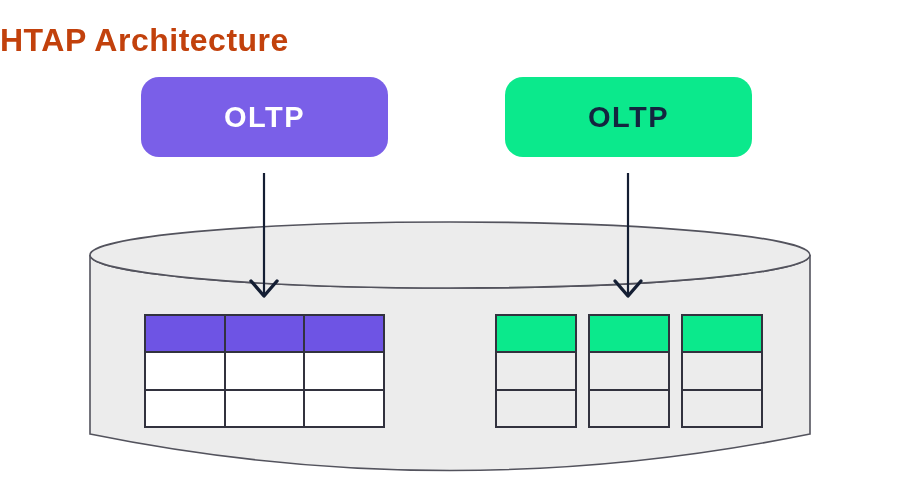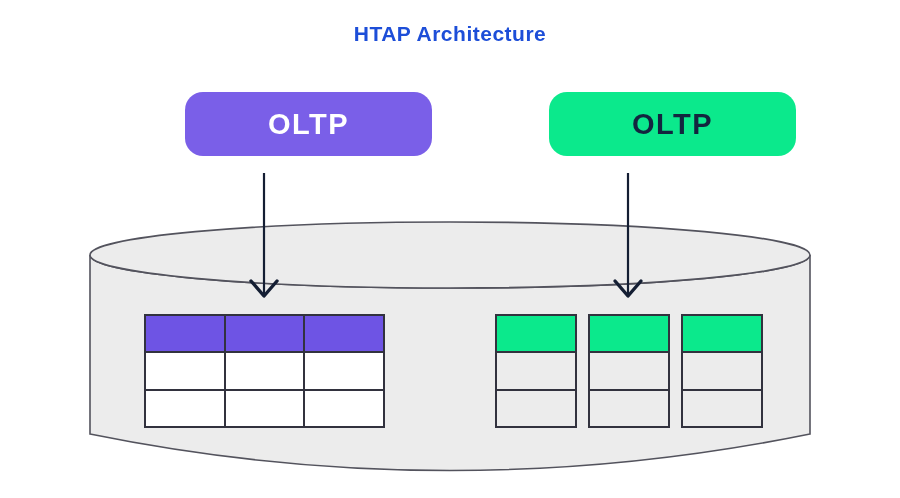--- a/index.html
+++ b/index.html
@@ -13,39 +13,38 @@
     width: 900px;
     height: 498px;
     background: #ffffff;
     overflow: hidden;
   }
   .diagram-title {
     position: absolute;
     top: 22px;
     left: 0;
     width: 100%;
-    text-align: center;
-    font-size: 21px;
+    text-align: left;
+    font-size: 32px;
     font-weight: 800;
     letter-spacing: 0.5px;
-    color: #1d4ed8;
+    color: #c2410c;
   }
   .workload-box {
     position: absolute;
-    top: 92px;
+    top: 77px;
     width: 247px;
-    height: 64px;
+    height: 80px;
     border-radius: 18px;
     display: flex;
     align-items: center;
     justify-content: center;
     font-size: 29px;
     font-weight: 800;
     letter-spacing: 1.5px;
-    margin-left: 44px;
   }
   .workload-box.oltp-left {
     left: 141px;
     background: #7a5fe8;
     color: #ffffff;
   }
   .workload-box.oltp-right {
     left: 505px;
     background: #0be98c;
     color: #13253f;

